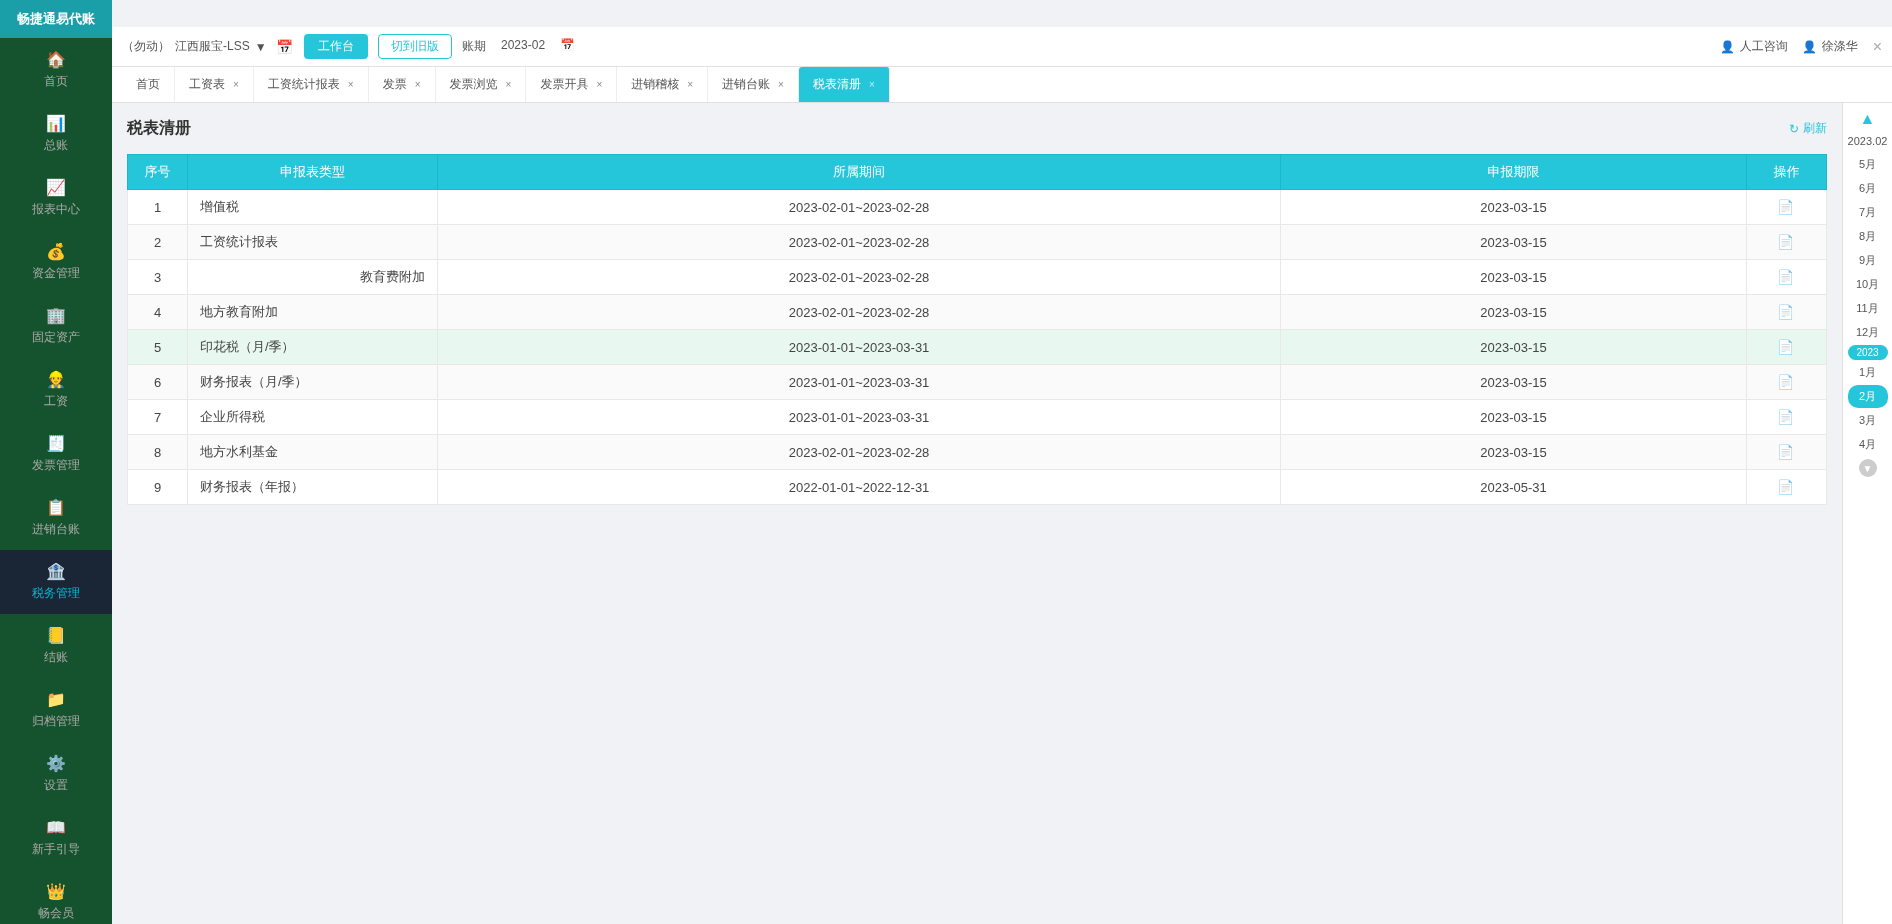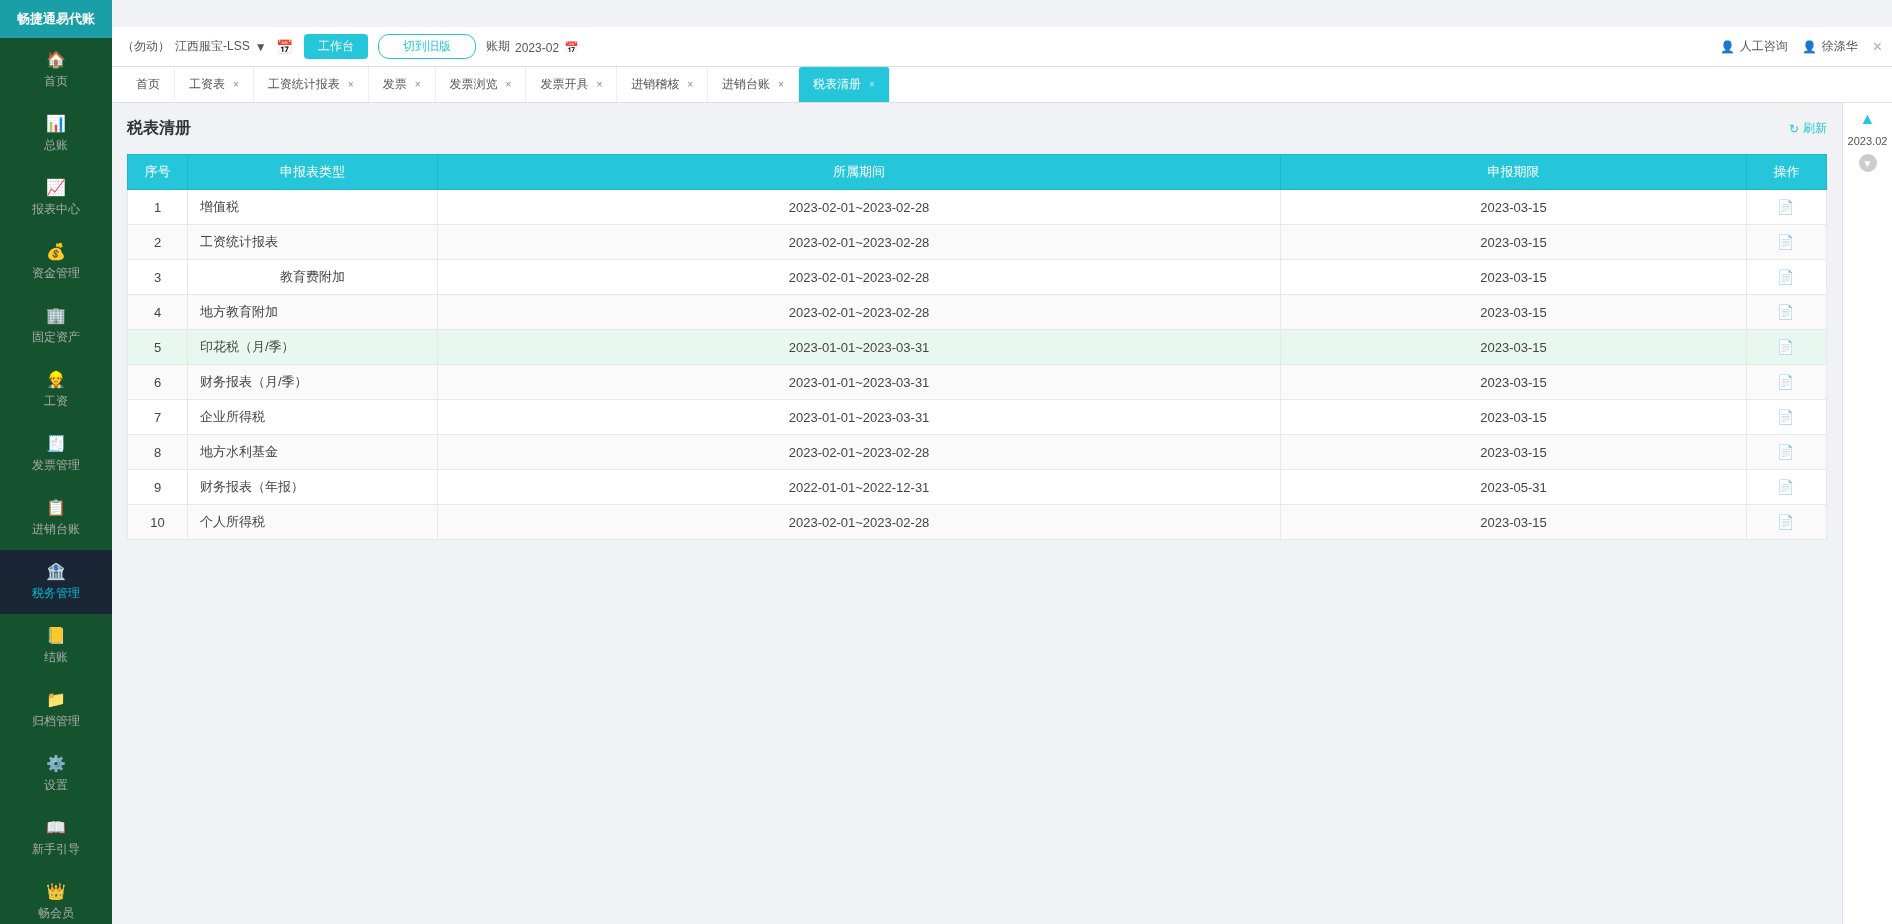--- a/index.html
+++ b/index.html
@@ -73,29 +73,29 @@
       border: none;
       padding: 4px 14px;
       border-radius: 4px;
       font-size: 12px;
       cursor: pointer;
     }
     .topbar-btn-outline {
       background: white;
       color: #26c6da;
       border: 1px solid #26c6da;
-      padding: 3px 24px;
-      border-radius: 11px;
+      padding: 3px 12px;
+      border-radius: 4px;
       font-size: 12px;
       cursor: pointer;
     }
     .topbar-period {
       display: flex;
-      align-items: flex-end;
-      gap: 5px;
+      align-items: flex-start;
+      gap: 15px;
       color: #555;
       font-size: 12px;
     }
     .topbar-right {
       margin-left: auto;
       display: flex;
       align-items: center;
       gap: 15px;
       color: #555;
       font-size: 12px;
@@ -422,21 +422,21 @@
   </tr>
             <tr>
     <td>2</td>
     <td style="text-align:left;">工资统计报表</td>
     <td>2023-02-01~2023-02-28</td>
     <td>2023-03-15</td>
     <td><span class="action-icon">📄</span></td>
   </tr>
             <tr>
     <td>3</td>
-    <td style="text-align:center;">教育费附加</td>
+    <td style="text-align:right;">教育费附加</td>
     <td>2023-02-01~2023-02-28</td>
     <td>2023-03-15</td>
     <td><span class="action-icon">📄</span></td>
   </tr>
             <tr>
     <td>4</td>
     <td style="text-align:left;">地方教育附加</td>
     <td>2023-02-01~2023-02-28</td>
     <td>2023-03-15</td>
     <td><span class="action-icon">📄</span></td>
@@ -469,31 +469,39 @@
     <td>2023-03-15</td>
     <td><span class="action-icon">📄</span></td>
   </tr>
             <tr>
     <td>9</td>
     <td style="text-align:left;">财务报表（年报）</td>
     <td>2022-01-01~2022-12-31</td>
     <td>2023-05-31</td>
     <td><span class="action-icon">📄</span></td>
   </tr>
-            <tr>
-    <td>10</td>
-    <td style="text-align:left;">个人所得税</td>
-    <td>2023-02-01~2023-02-28</td>
-    <td>2023-03-15</td>
-    <td><span class="action-icon">📄</span></td>
-  </tr>
           </tbody>
       </table>
 
     </div>
 
     <div class="right-panel">
       <div class="panel-arrow">▲</div>
       <div class="right-panel-header">2023.02</div>
+      <div id="month-list">
+          <div class="month-item">5月</div>
+          <div class="month-item">6月</div>
+          <div class="month-item">7月</div>
+          <div class="month-item">8月</div>
+          <div class="month-item">9月</div>
+          <div class="month-item">10月</div>
+          <div class="month-item">11月</div>
+          <div class="month-item">12月</div>
+          <div class="month-item year-badge">2023</div>
+          <div class="month-item">1月</div>
+          <div class="month-item current">2月</div>
+          <div class="month-item">3月</div>
+          <div class="month-item">4月</div>
+        </div>
       <div class="panel-collapse">▼</div>
     </div>
   </div>
 </div>
 
 </body></html>

